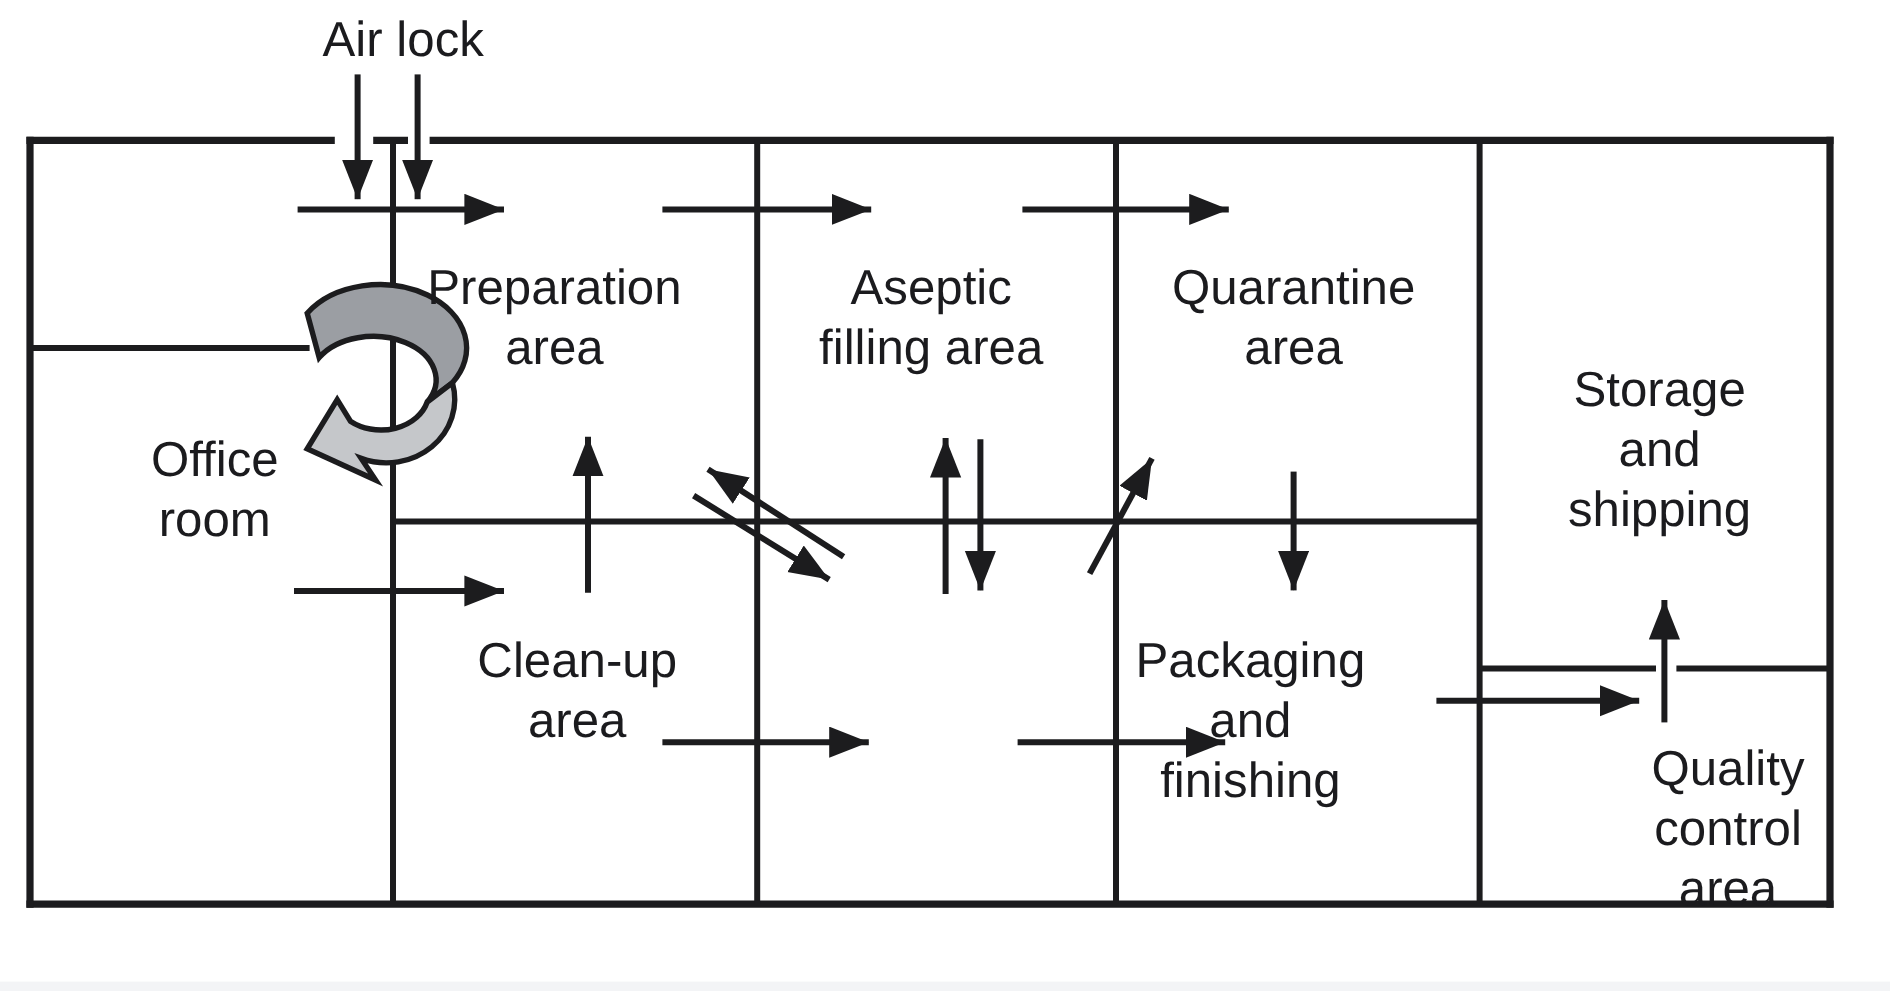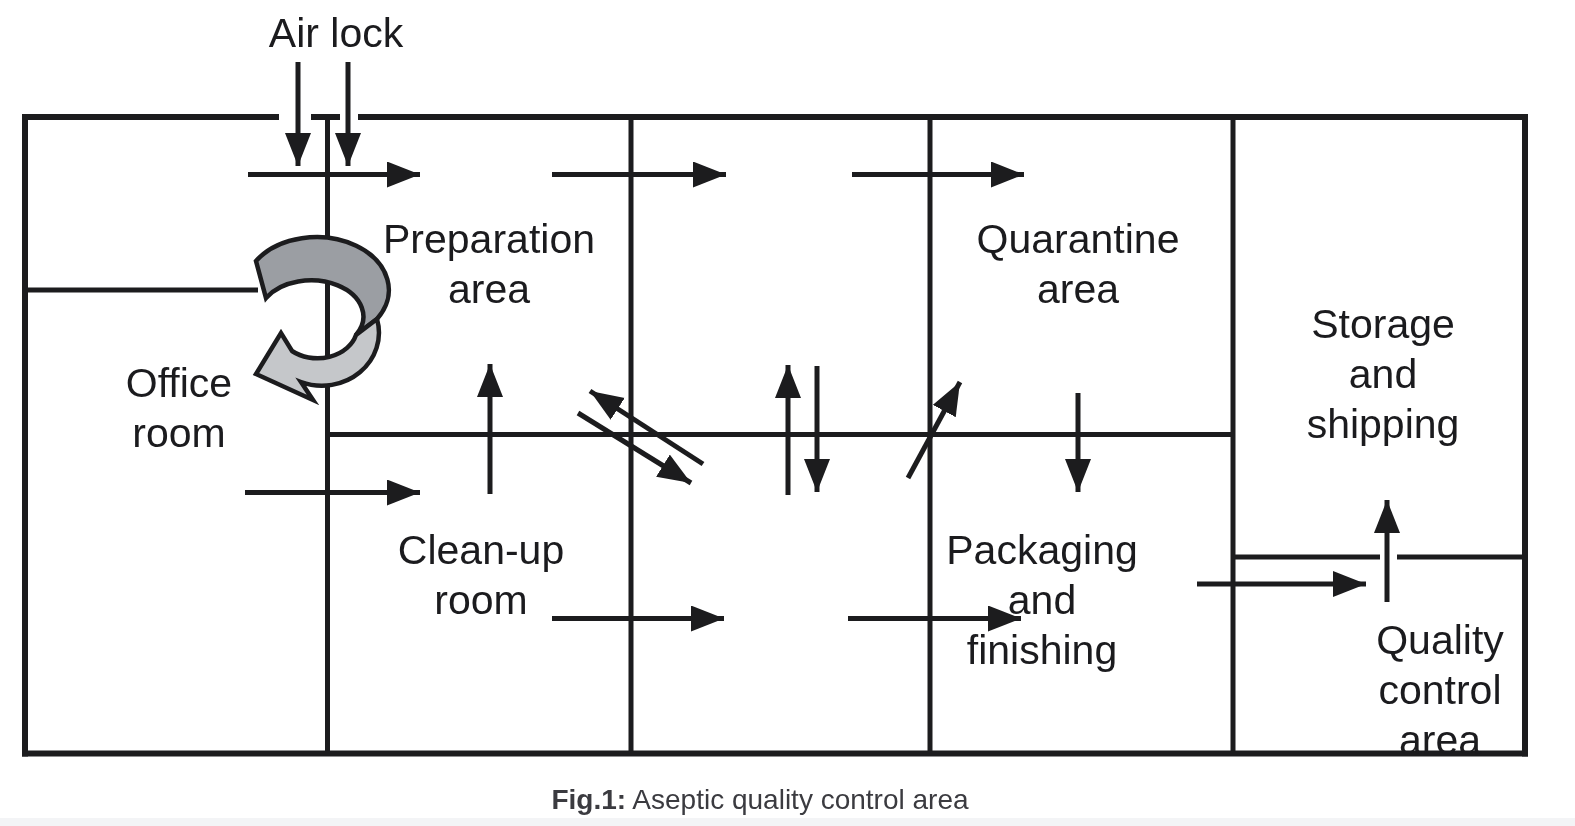--- a/index.html
+++ b/index.html
@@ -96,31 +96,32 @@
 
     <g stroke-width="4.5" stroke-linejoin="miter" stroke="#1c1c1e">
       <path d="M 256 261 A 63 46 0 0 1 377 319 L 356 335 A 42 29 0 0 0 266 298 Z" fill="#9b9ea3"></path>
       <path d="M 377 319 A 57 53 0 0 1 301 382 L 313 400 L 256 374 L 281 333 L 292 351 A 40 32 0 0 0 356 335 Z" fill="#c5c7ca"></path>
     </g>
   </svg>
 
   <div class="room-label" style="left:336px; top:8px;">Air lock</div>
   <div class="room-label" style="left:179px; top:358px;">Office
 room</div>
-  <div class="room-label" style="left:489px; top:214px;">Preparation
+  <div class="room-label" style="left:462px; top:214px;">Preparation
 area</div>
+  <div class="room-label" style="left:776px; top:214px;">Aseptic
+filling area</div>
   <div class="room-label" style="left:1078px; top:214px;">Quarantine
 area</div>
   <div class="room-label" style="left:1383px; top:299px;">Storage
 and
 shipping</div>
   <div class="room-label" style="left:481px; top:525px;">Clean-up
-room</div>
+area</div>
   <div class="room-label" style="left:1042px; top:525px;">Packaging
 and
 finishing</div>
   <div class="room-label" style="left:1440px; top:615px;">Quality control
 area</div>
 
-  <div class="caption"><span class="caption-prefix">Fig.1:</span><span> Aseptic quality control area</span></div>
 
   <div class="bottom-strip"></div>
 </div>
 
 </body></html>

